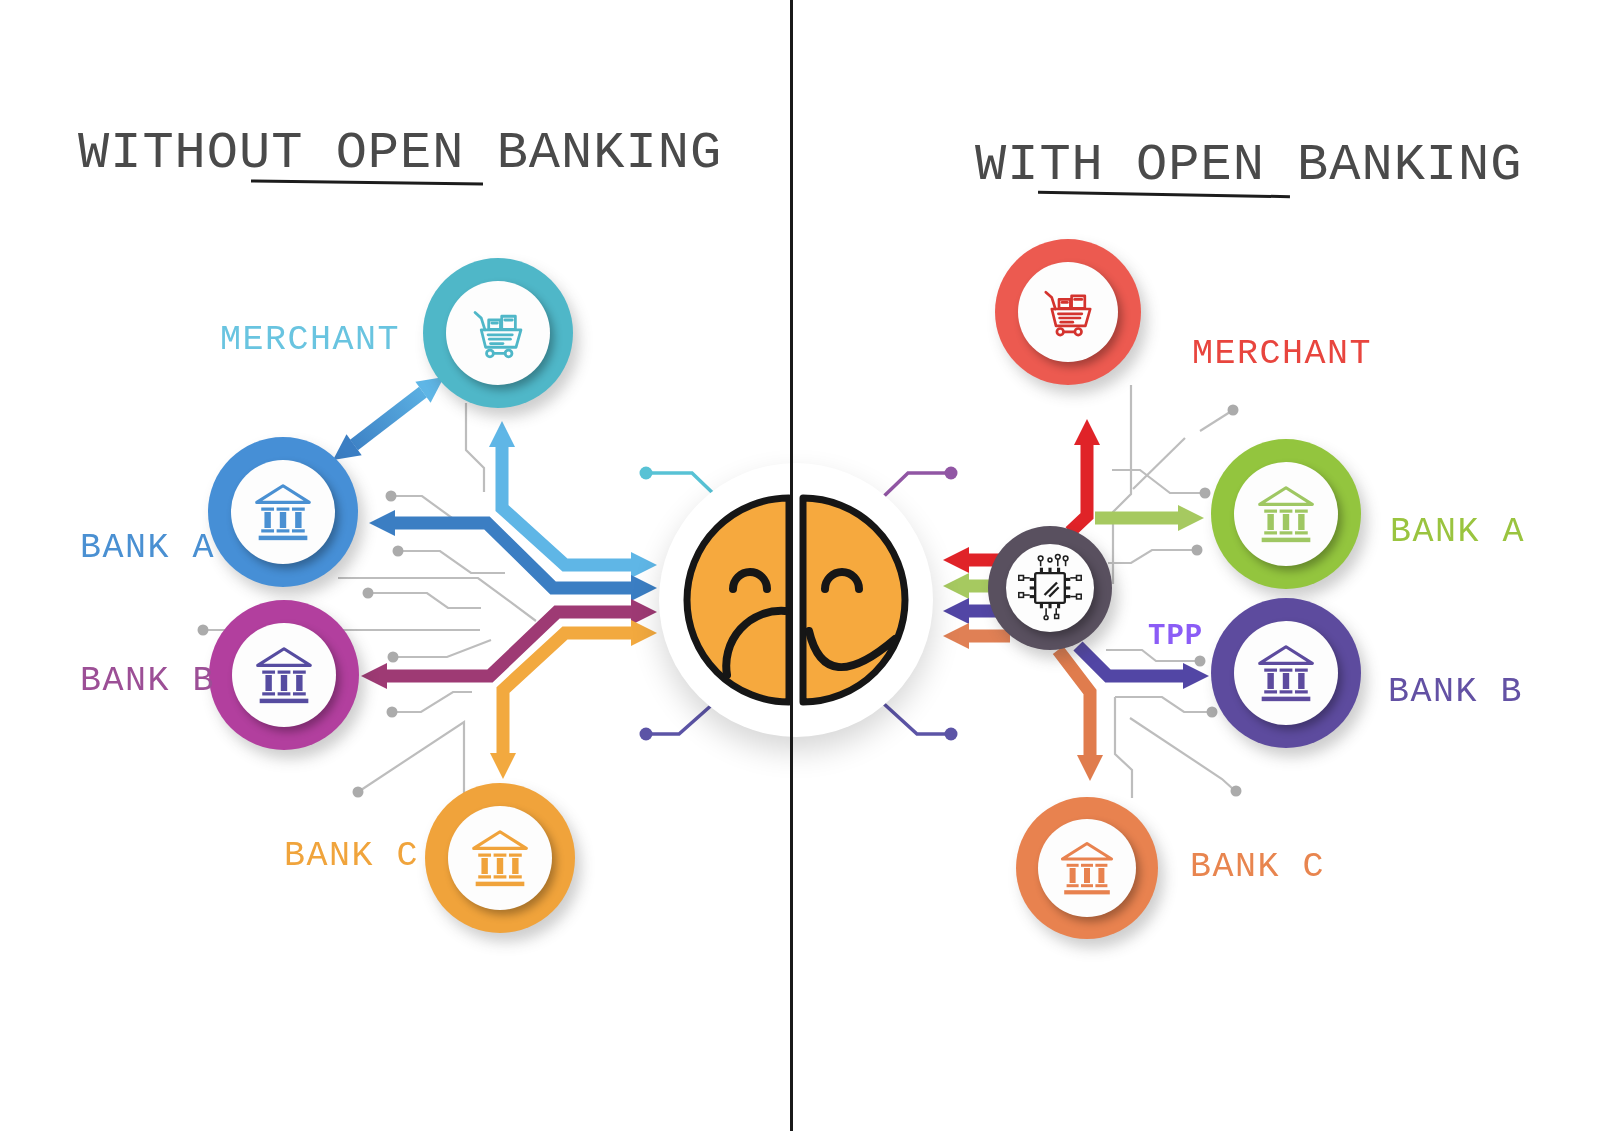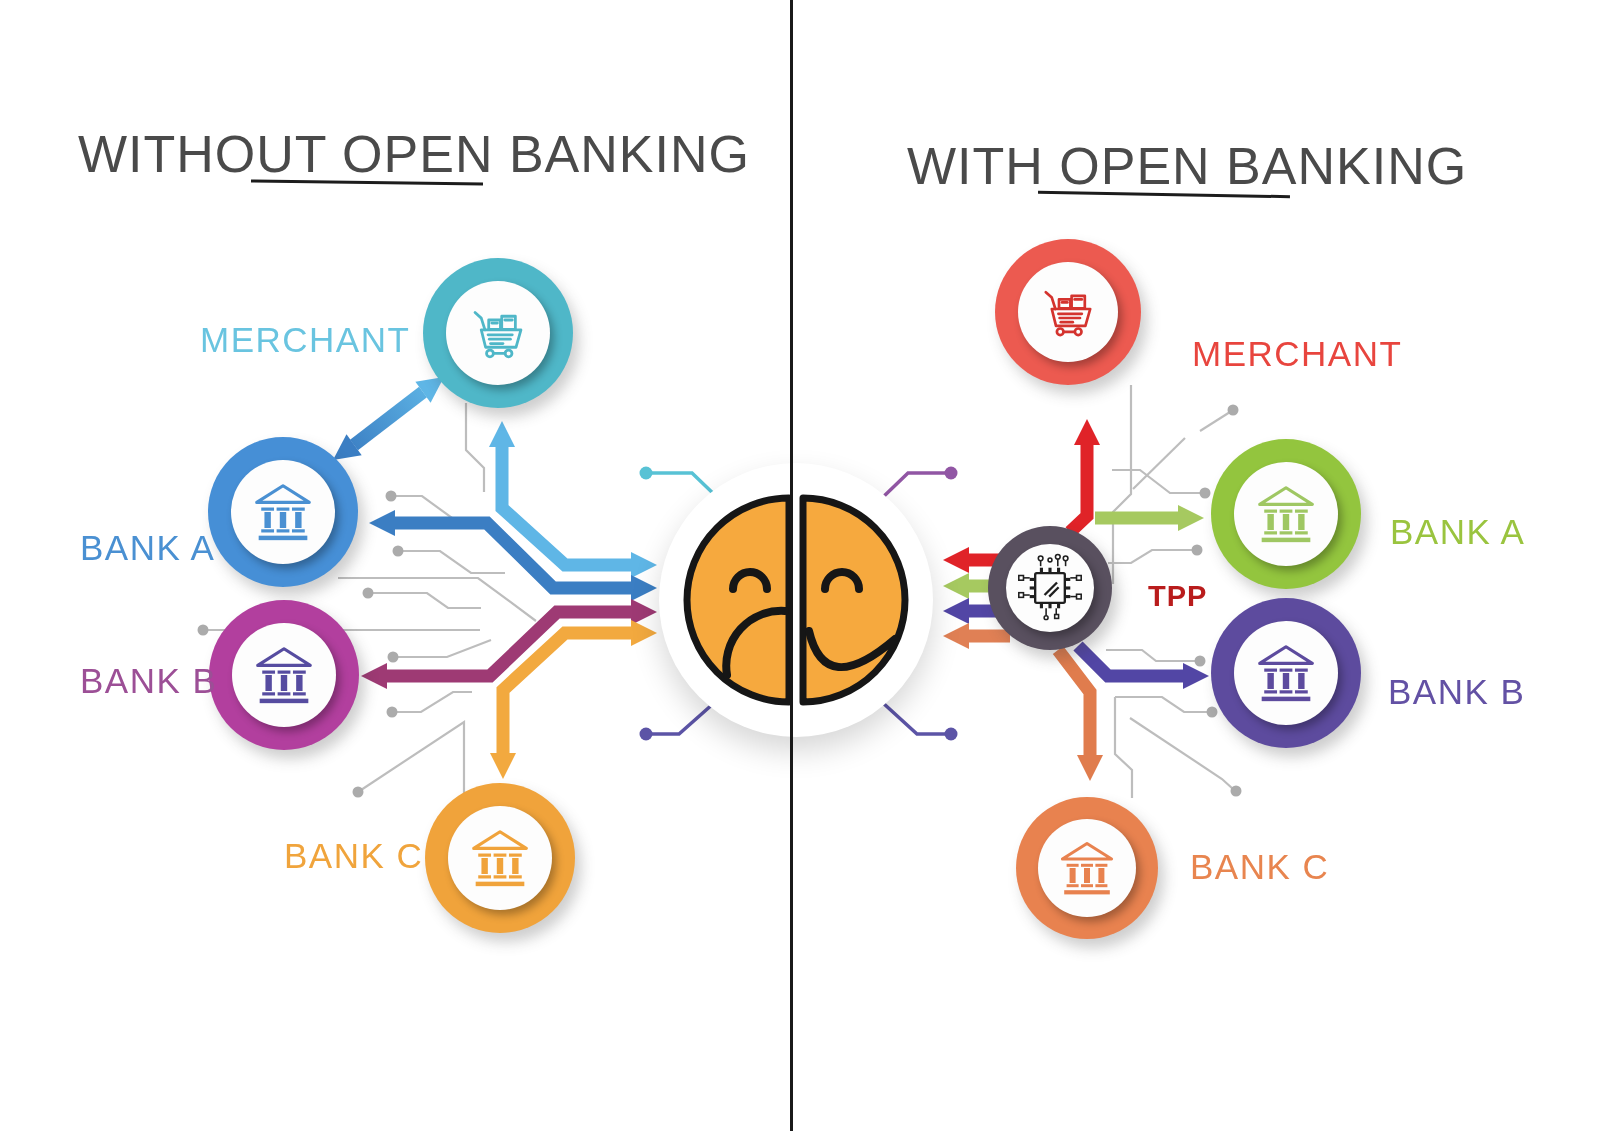--- a/index.html
+++ b/index.html
@@ -1,17 +1,17 @@
 <!DOCTYPE html>
 <html><head>
 <meta charset="utf-8">
 <style>
   html,body{margin:0;padding:0;background:#ffffff;}
   #canvas{position:relative;width:1600px;height:1131px;background:#ffffff;overflow:hidden;
-          font-family:Liberation Sans, sans-serif;}
+          font-family:Liberation Mono, monospace;}
   .overlay{position:absolute;left:0;top:0;z-index:1;}
   .title{position:absolute;z-index:5;color:#4a4a4a;font-size:52px;letter-spacing:1px;
          text-align:center;white-space:nowrap;font-weight:400;}
   .underline{position:absolute;z-index:5;height:3px;background:#1c1c1c;}
   .divider{position:absolute;z-index:4;top:0;width:3px;height:1131px;background:#191919;}
   .node{position:absolute;z-index:3;border-radius:50%;display:flex;align-items:center;justify-content:center;
         box-shadow:6px 9px 14px rgba(60,60,60,0.25);}
   .node-inner{background:#fdfdfd;border-radius:50%;display:flex;align-items:center;justify-content:center;
         box-shadow:4px 5px 9px rgba(0,0,0,0.30);}
   .nlabel{position:absolute;z-index:5;font-size:35px;letter-spacing:1.5px;white-space:nowrap;font-weight:400;}
@@ -218,21 +218,21 @@
         <path d="M 74,126 A 17,17 0 0 1 108,126"></path>
         <path d="M 166,126 A 17,17 0 0 1 200,126"></path>
         <path d="M 68,212 A 55,55 0 0 1 126,148"></path>
         <path d="M 150,168 Q 166,236 236,176"></path>
       </g>
     </svg>
   </div>
 
   <div class="title" style="left:78px;top:124px;width:630px;">WITHOUT OPEN BANKING</div>
   <div class="underline" style="left:251px;top:181px;width:232px;transform:rotate(0.8deg);"></div>
-  <div class="title" style="left:907px;top:136px;width:540px;">WITH OPEN BANKING</div>
+  <div class="title" style="left:975px;top:136px;width:540px;">WITH OPEN BANKING</div>
   <div class="underline" style="left:1038px;top:193px;width:252px;transform:rotate(1deg);"></div>
 
   <div class="node" style="left:423px;top:258px;width:150px;height:150px;background:#4fb7c8;">
     <div class="node-inner" style="width:104px;height:104px;">
       <svg width="62" height="62" viewBox="0 0 100 100" style="color:#4fb7c8">
           <use href="#sym-cart"></use>
         </svg>
     </div>
   </div>
   <div class="node" style="left:208px;top:437px;width:150px;height:150px;background:#468fd6;">
@@ -297,15 +297,15 @@
 
   <div class="nlabel" style="left:200px;top:320px;width:200px;text-align:right;color:#69c4e0;">MERCHANT</div>
   <div class="nlabel" style="left:80px;top:528px;color:#4a90d2;">BANK A</div>
   <div class="nlabel" style="left:80px;top:661px;color:#9c4f96;">BANK B</div>
   <div class="nlabel" style="left:284px;top:836px;color:#f0a43c;">BANK C</div>
 
   <div class="nlabel" style="left:1192px;top:334px;color:#e8453e;">MERCHANT</div>
   <div class="nlabel" style="left:1390px;top:512px;color:#9ac43f;">BANK A</div>
   <div class="nlabel" style="left:1388px;top:672px;color:#6351a4;">BANK B</div>
   <div class="nlabel" style="left:1190px;top:847px;color:#e8854f;">BANK C</div>
-  <div class="nlabel tpp-label" style="left:1148px;top:580px;color:#b91c1c;">TPP</div>
+  <div class="nlabel tpp-label" style="left:1148px;top:620px;color:#8b5cf6;">TPP</div>
 
 </div>
 
 </body></html>

